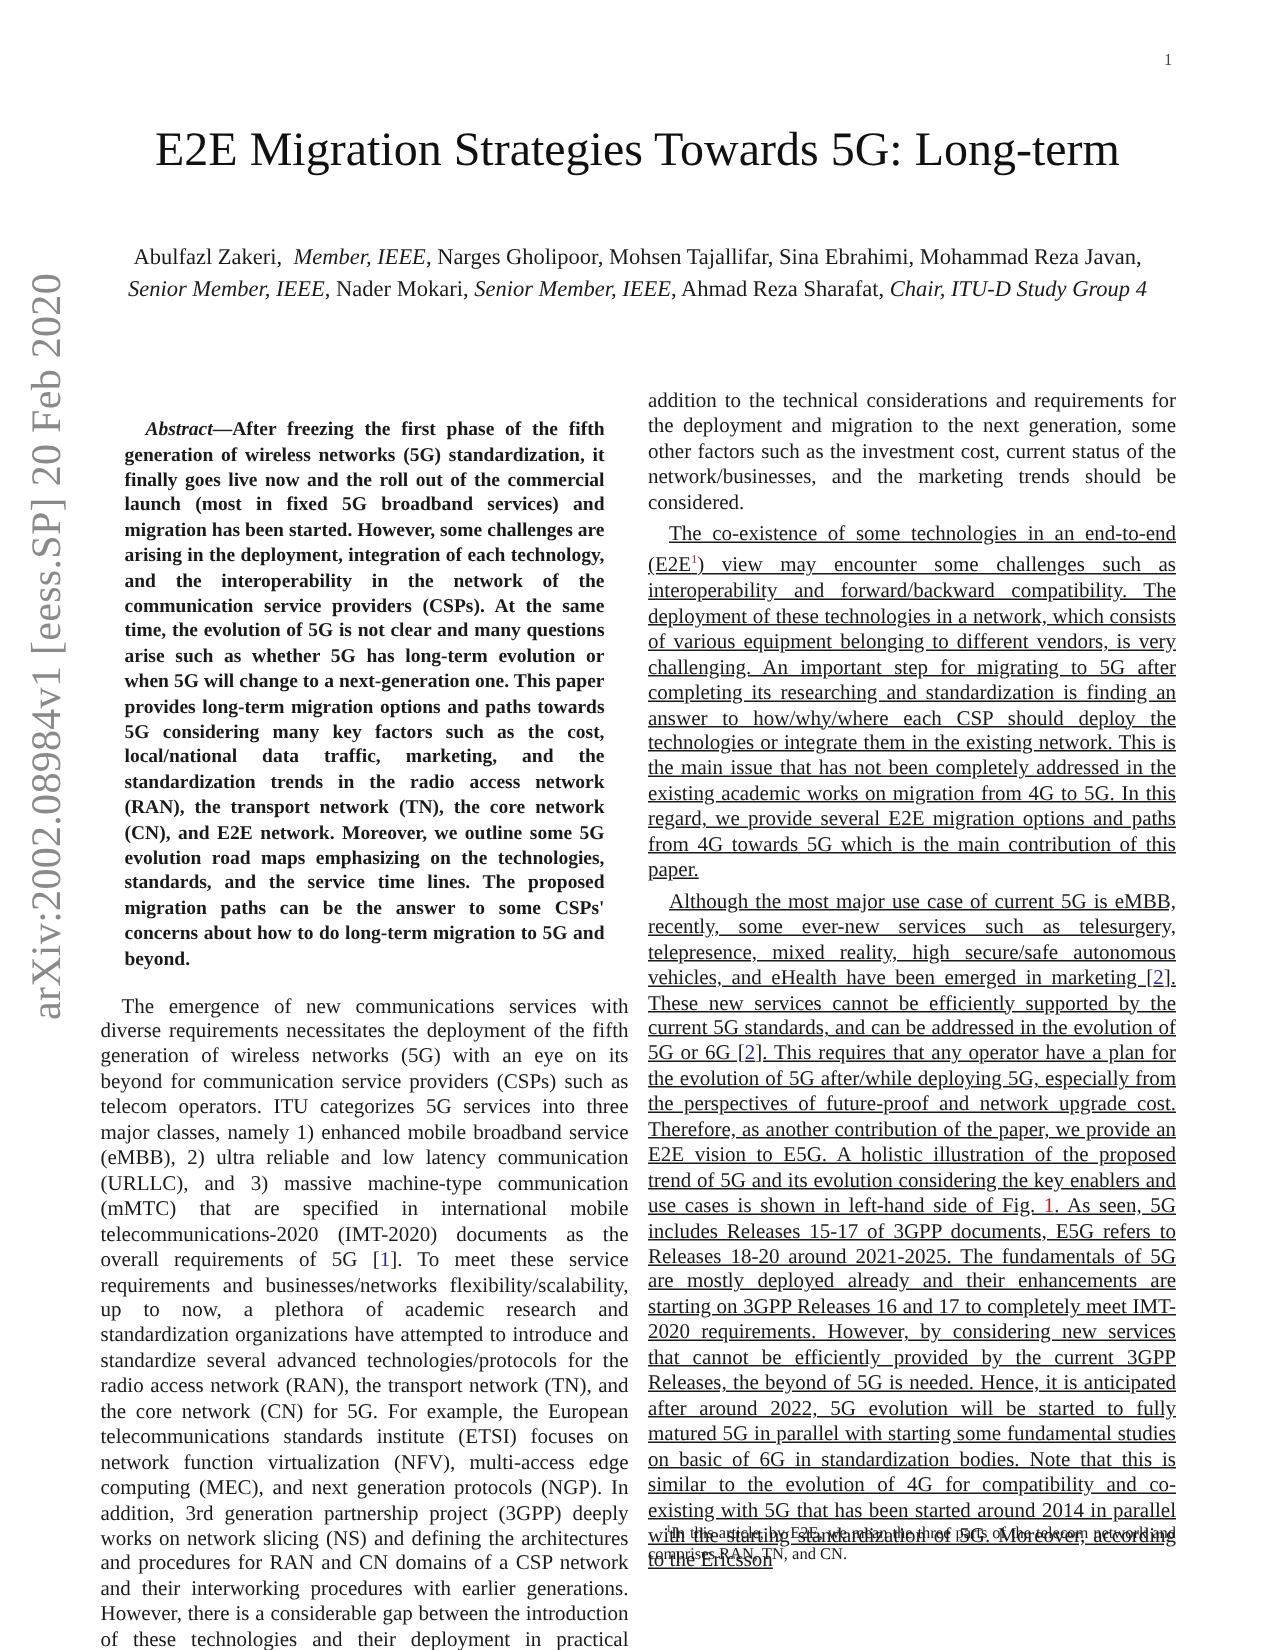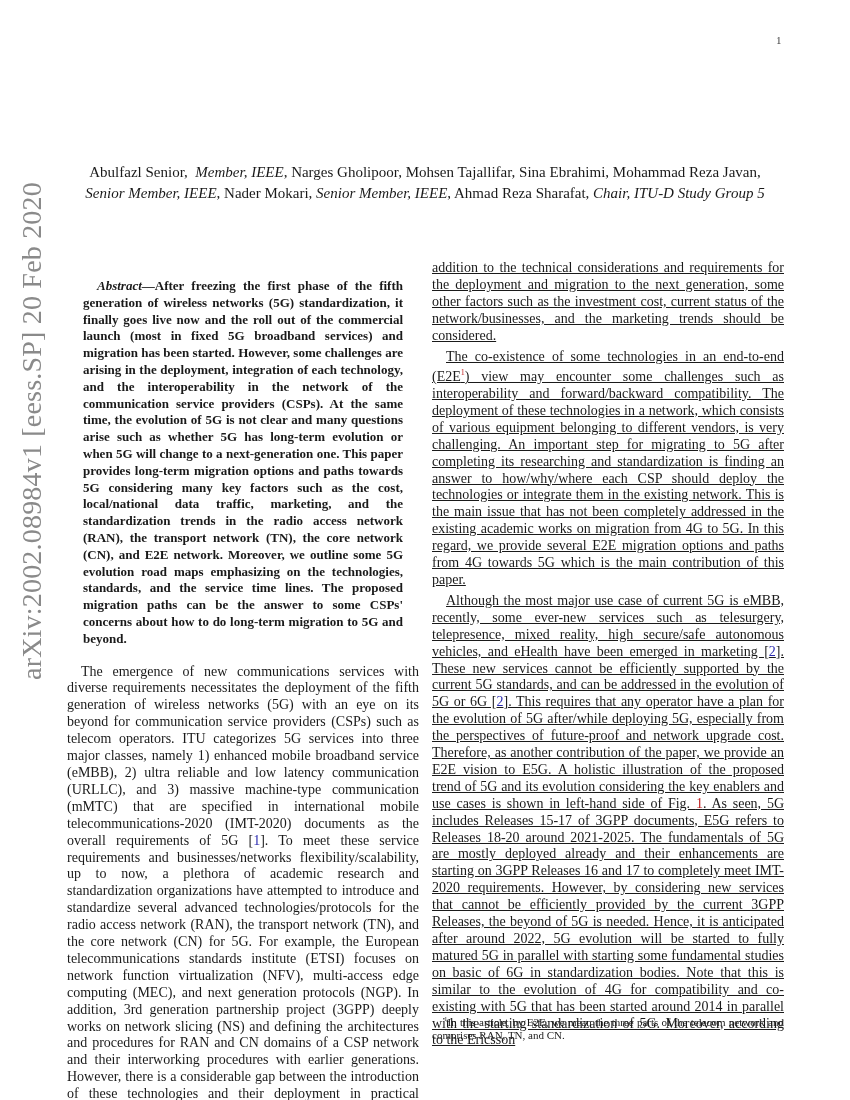--- a/index.html
+++ b/index.html
@@ -18,39 +18,40 @@
   .col-left { left: 67px; top: 262px; width: 352px; }
   .col-right { left: 432px; top: 260px; width: 352px; }
   .abstract { font-weight: bold; font-size: 13px; line-height: 16.8px; text-indent: 14px; margin: 16px; }
   .abstract .lbl { font-style: italic; font-weight: bold; }
   .index-terms { font-weight: bold; font-size: 13px; line-height: 16.8px; text-indent: 14px; margin: 9px 0 0 0; }
   .index-terms .lbl { font-style: italic; }
   .section-head { text-align: center; font-size: 13px; margin: 34px 0 6px 0; letter-spacing: 0.5px; }
   .section-head .sc { font-variant: small-caps; }
   p.body { margin: 0; text-indent: 14px; }
   p.body + p.body { margin-top: 4px; text-decoration: underline; }
-  p.noindent { text-indent: 0; text-decoration: underline; }
+  p.noindent { text-indent: 0; }
   .cite { color: #2a2ab0; }
   .ref { color: #c02020; }
   sup.fn { color: #c02020; font-size: 8px; }
   .footnote { position: absolute; left: 432px; top: 1013px; width: 352px; text-align: justify;
               font-size: 11px; line-height: 13px; text-indent: 12px; }
   .footnote sup { font-size: 7px; }
 </style>
 </head>
 <body>
 
 <div class="page-num">1</div>
 
 <div class="arxiv">arXiv:2002.08984v1  [eess.SP]  20 Feb 2020</div>
 
 <div class="title">
+  <div>E2E Migration Strategies Towards 5G: Long-term</div>
 </div>
 
-<div class="authors"><span>Abulfazl Senior,</span>&nbsp; <i>Member, IEEE</i><span>, Narges Gholipoor, Mohsen Tajallifar, Sina Ebrahimi, Mohammad Reza Javan,</span><br><i>Senior Member, IEEE</i><span>, Nader Mokari,</span> <i>Senior Member, IEEE</i><span>, Ahmad Reza Sharafat,</span> <i>Chair, ITU-D Study Group 5</i></div>
+<div class="authors"><span>Abulfazl Zakeri,</span>&nbsp; <i>Member, IEEE</i><span>, Narges Gholipoor, Mohsen Tajallifar, Sina Ebrahimi, Mohammad Reza Javan,</span><br><i>Senior Member, IEEE</i><span>, Nader Mokari,</span> <i>Senior Member, IEEE</i><span>, Ahmad Reza Sharafat,</span> <i>Chair, ITU-D Study Group 4</i></div>
 
 <div class="col col-left">
   <p class="abstract"><span class="lbl">Abstract</span><span>—After freezing the first phase of the fifth generation of wireless networks (5G) standardization, it finally goes live now and the roll out of the commercial launch (most in fixed 5G broadband services) and migration has been started. However, some challenges are arising in the deployment, integration of each technology, and the interoperability in the network of the communication service providers (CSPs). At the same time, the evolution of 5G is not clear and many questions arise such as whether 5G has long-term evolution or when 5G will change to a next-generation one. This paper provides long-term migration options and paths towards 5G considering many key factors such as the cost, local/national data traffic, marketing, and the standardization trends in the radio access network (RAN), the transport network (TN), the core network (CN), and E2E network. Moreover, we outline some 5G evolution road maps emphasizing on the technologies, standards, and the service time lines. The proposed migration paths can be the answer to some CSPs' concerns about how to do long-term migration to 5G and beyond.</span></p>
   <p class="body"><span>The emergence of new communications services with diverse requirements necessitates the deployment of the fifth generation of wireless networks (5G) with an eye on its beyond for communication service providers (CSPs) such as telecom operators. ITU categorizes 5G services into three major classes, namely 1) enhanced mobile broadband service (eMBB), 2) ultra reliable and low latency communication (URLLC), and 3) massive machine-type communication (mMTC) that are specified in international mobile telecommunications-2020 (IMT-2020) documents as the overall requirements of 5G [</span><span class="cite">1</span><span>]. To meet these service requirements and businesses/networks flexibility/scalability, up to now, a plethora of academic research and standardization organizations have attempted to introduce and standardize several advanced technologies/protocols for the radio access network (RAN), the transport network (TN), and the core network (CN) for 5G. For example, the European telecommunications standards institute (ETSI) focuses on network function virtualization (NFV), multi-access edge computing (MEC), and next generation protocols (NGP). In addition, 3rd generation partnership project (3GPP) deeply works on network slicing (NS) and defining the architectures and procedures for RAN and CN domains of a CSP network and their interworking procedures with earlier generations. However, there is a considerable gap between the introduction of these technologies and their deployment in practical scenarios. In</span></p>
 </div>
 
 <div class="col col-right">
   <p class="body noindent">addition to the technical considerations and requirements for the deployment and migration to the next generation, some other factors such as the investment cost, current status of the network/businesses, and the marketing trends should be considered.</p>
   <p class="body"><span>The co-existence of some technologies in an end-to-end (E2E</span><sup class="fn">1</sup><span>) view may encounter some challenges such as interoperability and forward/backward compatibility. The deployment of these technologies in a network, which consists of various equipment belonging to different vendors, is very challenging. An important step for migrating to 5G after completing its researching and standardization is finding an answer to how/why/where each CSP should deploy the technologies or integrate them in the existing network. This is the main issue that has not been completely addressed in the existing academic works on migration from 4G to 5G. In this regard, we provide several E2E migration options and paths from 4G towards 5G which is the main contribution of this paper.</span></p>
   <p class="body"><span>Although the most major use case of current 5G is eMBB, recently, some ever-new services such as telesurgery, telepresence, mixed reality, high secure/safe autonomous vehicles, and eHealth have been emerged in marketing [</span><span class="cite">2</span><span>]. These new services cannot be efficiently supported by the current 5G standards, and can be addressed in the evolution of 5G or 6G [</span><span class="cite">2</span><span>]. This requires that any operator have a plan for the evolution of 5G after/while deploying 5G, especially from the perspectives of future-proof and network upgrade cost. Therefore, as another contribution of the paper, we provide an E2E vision to E5G. A holistic illustration of the proposed trend of 5G and its evolution considering the key enablers and use cases is shown in left-hand side of Fig. </span><span class="ref">1</span><span>. As seen, 5G includes Releases 15-17 of 3GPP documents, E5G refers to Releases 18-20 around 2021-2025. The fundamentals of 5G are mostly deployed already and their enhancements are starting on 3GPP Releases 16 and 17 to completely meet IMT-2020 requirements. However, by considering new services that cannot be efficiently provided by the current 3GPP Releases, the beyond of 5G is needed. Hence, it is anticipated after around 2022, 5G evolution will be started to fully matured 5G in parallel with starting some fundamental studies on basic of 6G in standardization bodies. Note that this is similar to the evolution of 4G for compatibility and co-existing with 5G that has been started around 2014 in parallel with the starting standardization of 5G. Moreover, according to the Ericsson</span></p>

